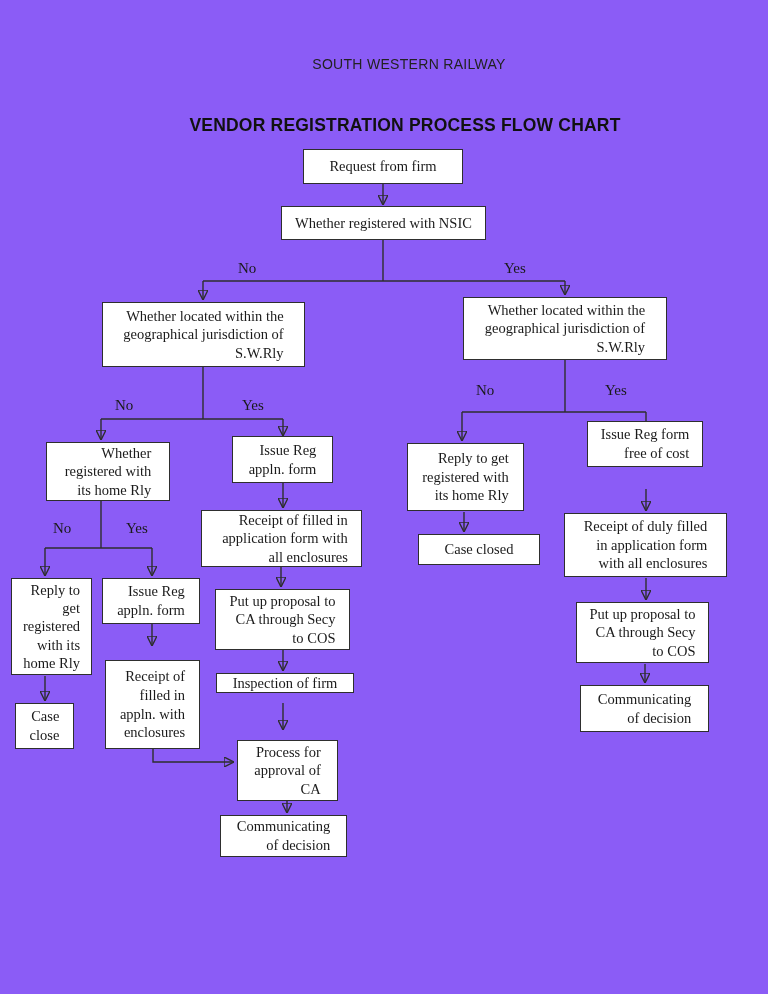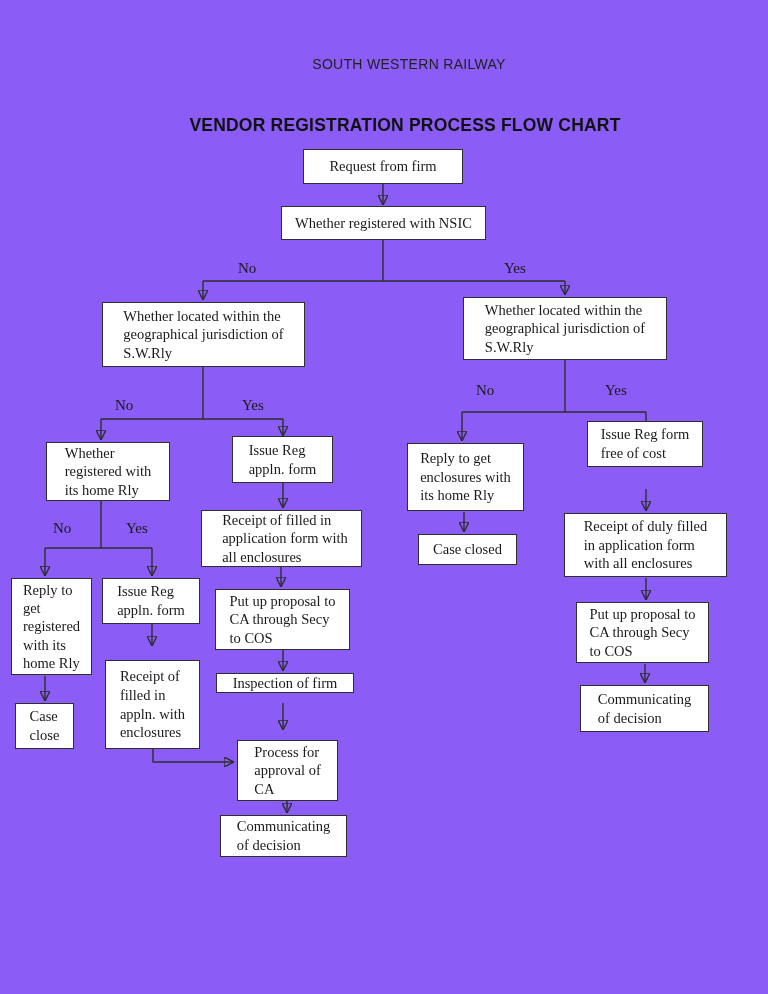--- a/index.html
+++ b/index.html
@@ -37,21 +37,21 @@
     margin-top: 36px;
   }
   .node {
     position: absolute;
     box-sizing: border-box;
     border: 1.5px solid #2e2e2e;
     background: #ffffff;
     display: flex;
     align-items: center;
     justify-content: center;
-    text-align: left;
+    text-align: right;
     font-size: 14.5px;
     line-height: 1.28;
     white-space: pre;
     color: #1a1a1a;
   }
   .edge-label {
     position: absolute;
     font-size: 15px;
     color: #1a1a1a;
     white-space: nowrap;
@@ -159,27 +159,27 @@
   <div class="node" style="left:216px; top:673px; width:138px; height:20px;">Inspection of firm</div>
 
   <div class="node" style="left:237px; top:732px; width:101px; height:61px;margin-top:8px;">Process for
 approval of
 CA</div>
 
   <div class="node" style="left:220px; top:815px; width:127px; height:42px;">Communicating
 of decision</div>
 
   <div class="node" style="left:407px; top:443px; width:117px; height:68px;">Reply to get
-enclosures with
+registered with
 its home Rly</div>
 
   <div class="node" style="left:587px; top:421px; width:116px; height:46px;">Issue Reg form
 free of cost</div>
 
-  <div class="node" style="left:418px; top:534px; width:99px; height:31px;">Case closed</div>
+  <div class="node" style="left:418px; top:534px; width:122px; height:31px;">Case closed</div>
 
   <div class="node" style="left:564px; top:513px; width:163px; height:64px;">Receipt of duly filled
 in application form
 with all enclosures</div>
 
   <div class="node" style="left:576px; top:602px; width:133px; height:61px;">Put up proposal to
 CA through Secy
 to COS</div>
 
   <div class="node" style="left:580px; top:685px; width:129px; height:47px;">Communicating

